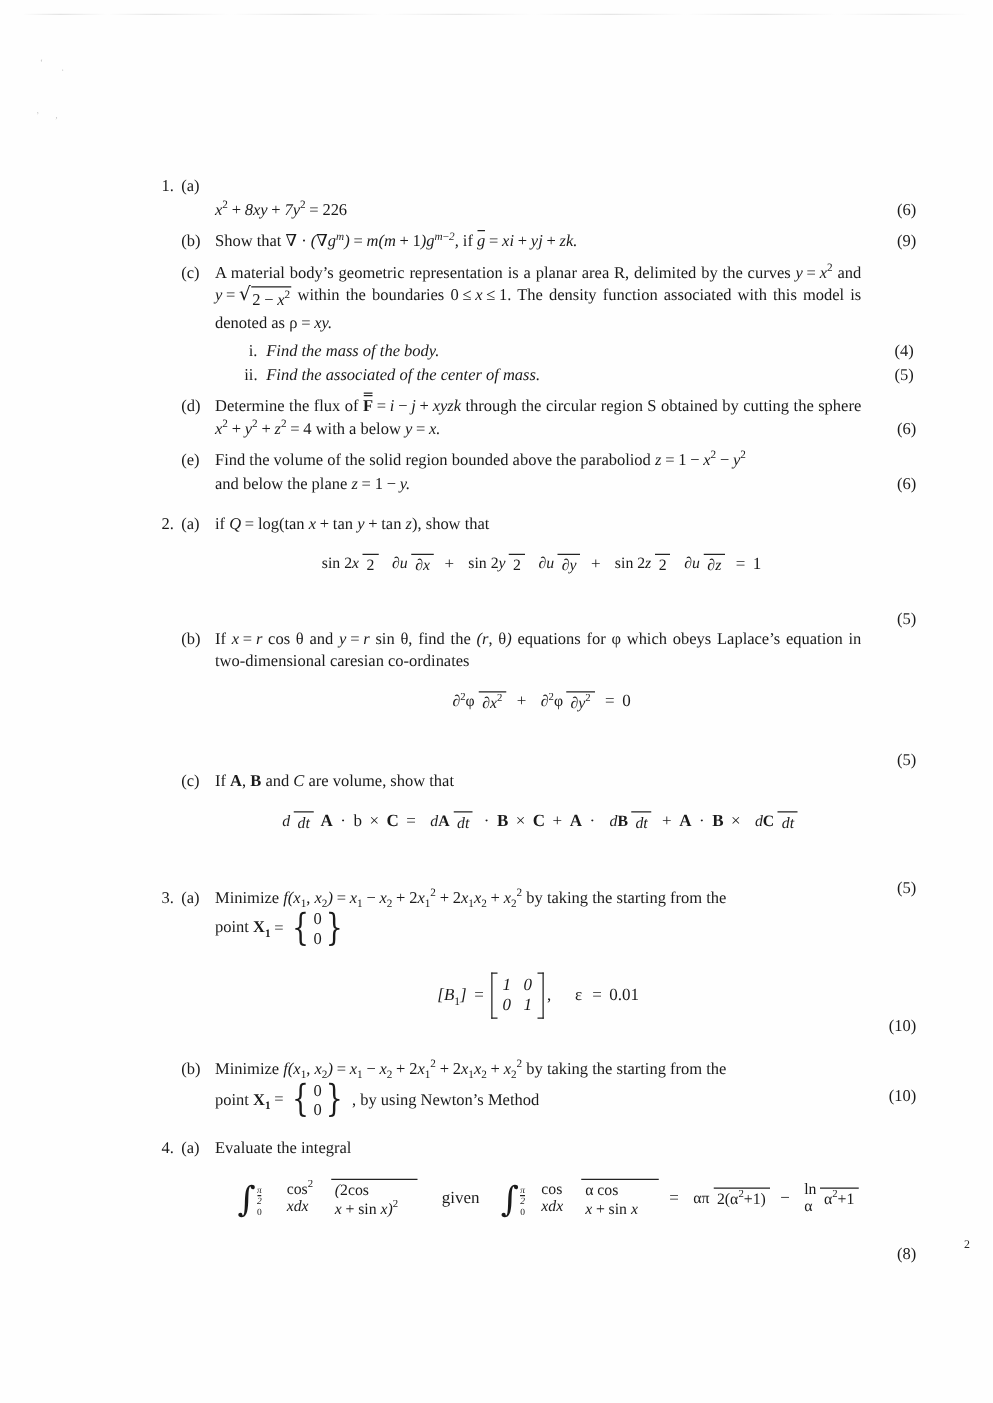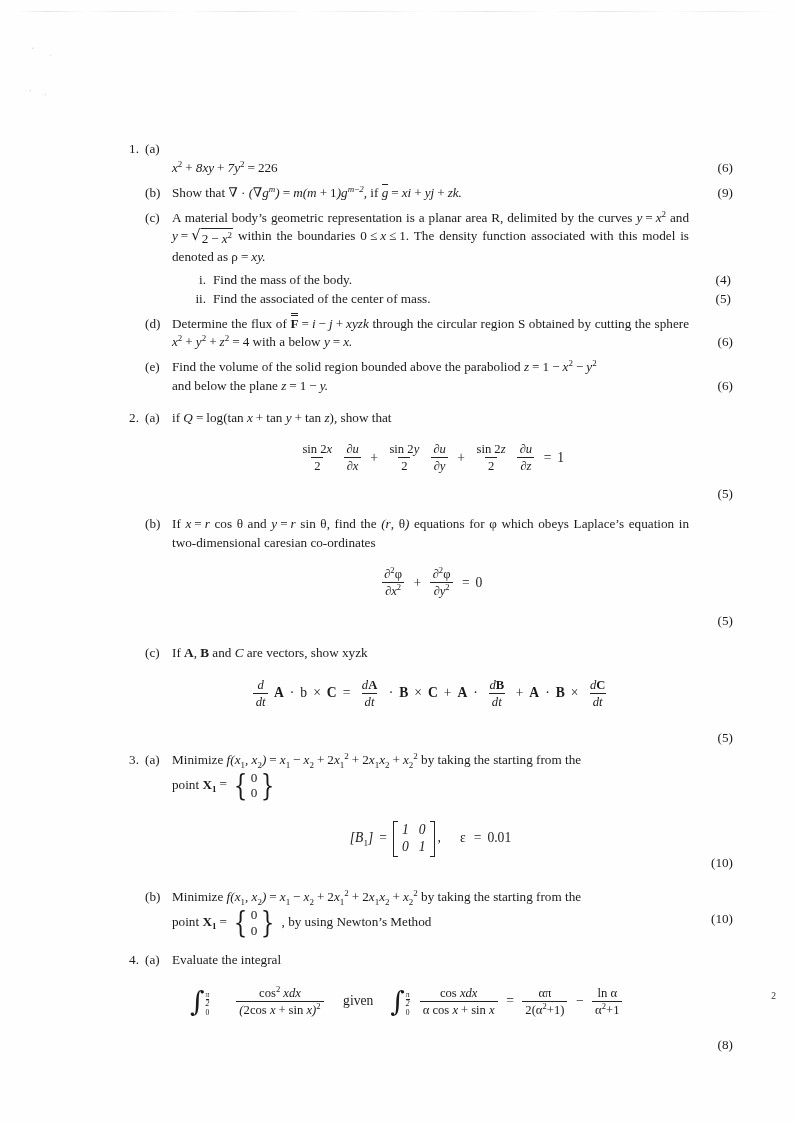--- a/index.html
+++ b/index.html
@@ -115,40 +115,40 @@
   
   .romanlist { margin-top: 4px; }
   .romanrow { display: flex; align-items: flex-start; position: relative; }
   .rnum {
     flex: 0 0 34px;
     text-align: right;
     padding-right: 7px;
     font-size: 13.2px;
     line-height: 18.6px;
   }
-  .rtext { flex: 1 1 auto; font-size: 13.2px; line-height: 18.6px; }
+  .rtext { flex: 1 1 auto; font-size: 13.2px; line-height: 18.6px; font-style: italic; }
 
   
   .m { font-family: "Liberation Serif", "DejaVu Serif", serif; font-style: italic; }
   .mr { font-style: normal; }
   .bf { font-weight: 700; font-style: normal; }
   sup.e { font-size: .68em; vertical-align: super; line-height: 0; font-style: italic; }
   sup.en { font-size: .68em; vertical-align: super; line-height: 0; font-style: normal; }
   sub.s { font-size: .68em; vertical-align: sub; line-height: 0; font-style: normal; }
 
   .eq {
     text-align: center;
     margin: 13px 0 13px;
     font-size: 13.6px;
   }
   .eq-inline { display: inline-flex; align-items: center; gap: 3px; }
 
   .frac {
     display: inline-flex;
-    flex-direction: column;
+    flex-direction: row;
     align-items: center;
     vertical-align: middle;
     margin: 0 2.5px;
     font-size: .93em;
     line-height: 1.12;
   }
   .frac > .num { padding: 0 3px 1px; }
   .frac > .den { padding: 1px 3px 0; border-top: 1.05px solid #222; }
 
   .intg {
@@ -414,21 +414,21 @@
 
             <div style="height:26px;"></div>
             <span class="marks" style="top:97px;">(5)</span>
           </div>
         </div>
 
         <div class="qrow part">
           <div class="qnum"></div>
           <div class="qlabel">(c)</div>
           <div class="qbody">
-            <span class="mr">If </span><span class="bf">A</span><span class="mr">, </span><span class="bf">B</span><span class="mr"> and </span><span class="m">C</span><span class="mr"> are vectors, show xyzk</span>
+            <span class="mr">If </span><span class="bf">A</span><span class="mr">, </span><span class="bf">B</span><span class="mr"> and </span><span class="m">C</span><span class="mr"> are volume, show that</span>
 
             <div class="eq">
               <span class="eq-inline m">
                 <span class="frac">
                     <span class="num">d</span>
                     <span class="den">dt</span>
                   </span>
                 <span class="bf">A</span>
                   <span class="op">·</span>
                   <span class="mr">b</span>
@@ -541,21 +541,21 @@
                 <span class="intg">
                   <span class="intsym">∫</span>
                   <span class="limits">
                       <span class="hi"><span class="smallfrac">
                           <span class="num">π</span>
                           <span class="den">2</span>
                         </span></span>
                       <span class="lo mr">0</span>
                     </span>
                 </span>
-                <span class="frac" style="margin-left:22px;">
+                <span class="frac" style="margin-left:12px;">
                   <span class="num"><span class="fn">cos</span><sup class="en">2</sup> xdx</span>
                   <span class="den">(<span class="mr">2</span><span class="fn">cos</span> x<span class="op">+</span><span class="fn">sin</span> x)<sup class="en">2</sup></span>
                 </span>
                 <span class="mr" style="padding:0 14px;">given</span>
                 <span class="intg">
                   <span class="intsym">∫</span>
                   <span class="limits">
                       <span class="hi"><span class="smallfrac">
                           <span class="num">π</span>
                           <span class="den">2</span>

